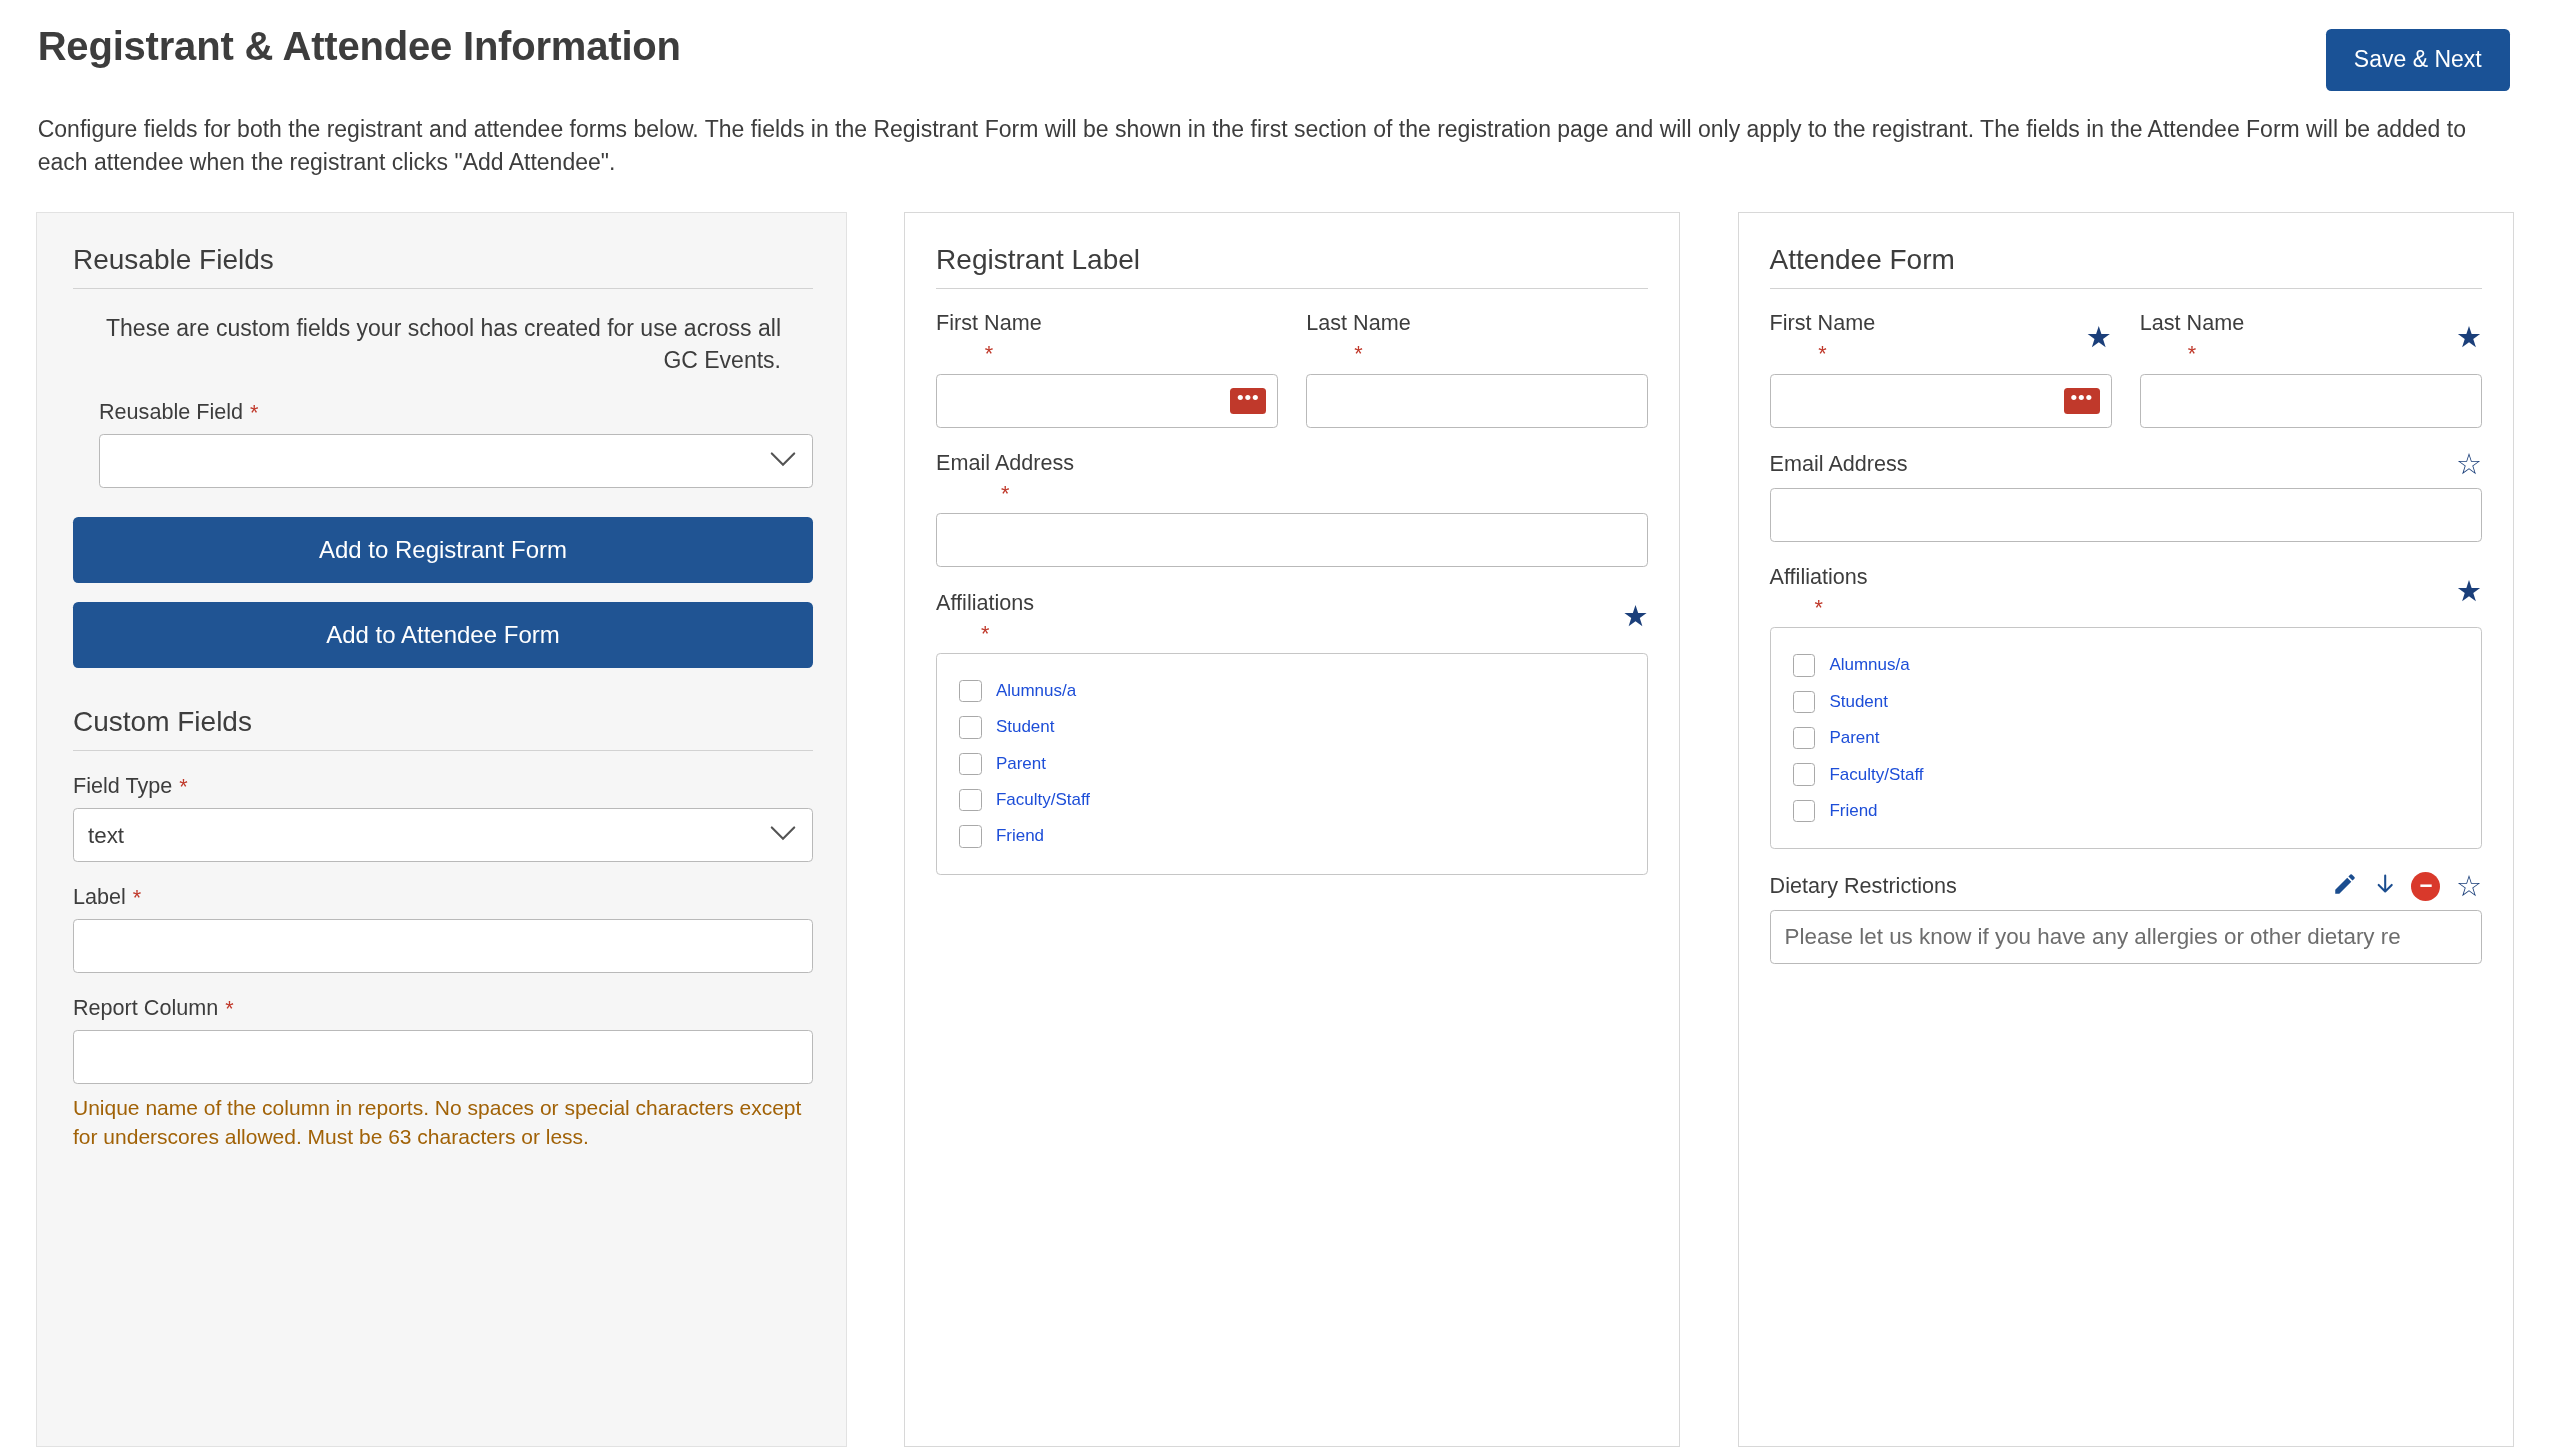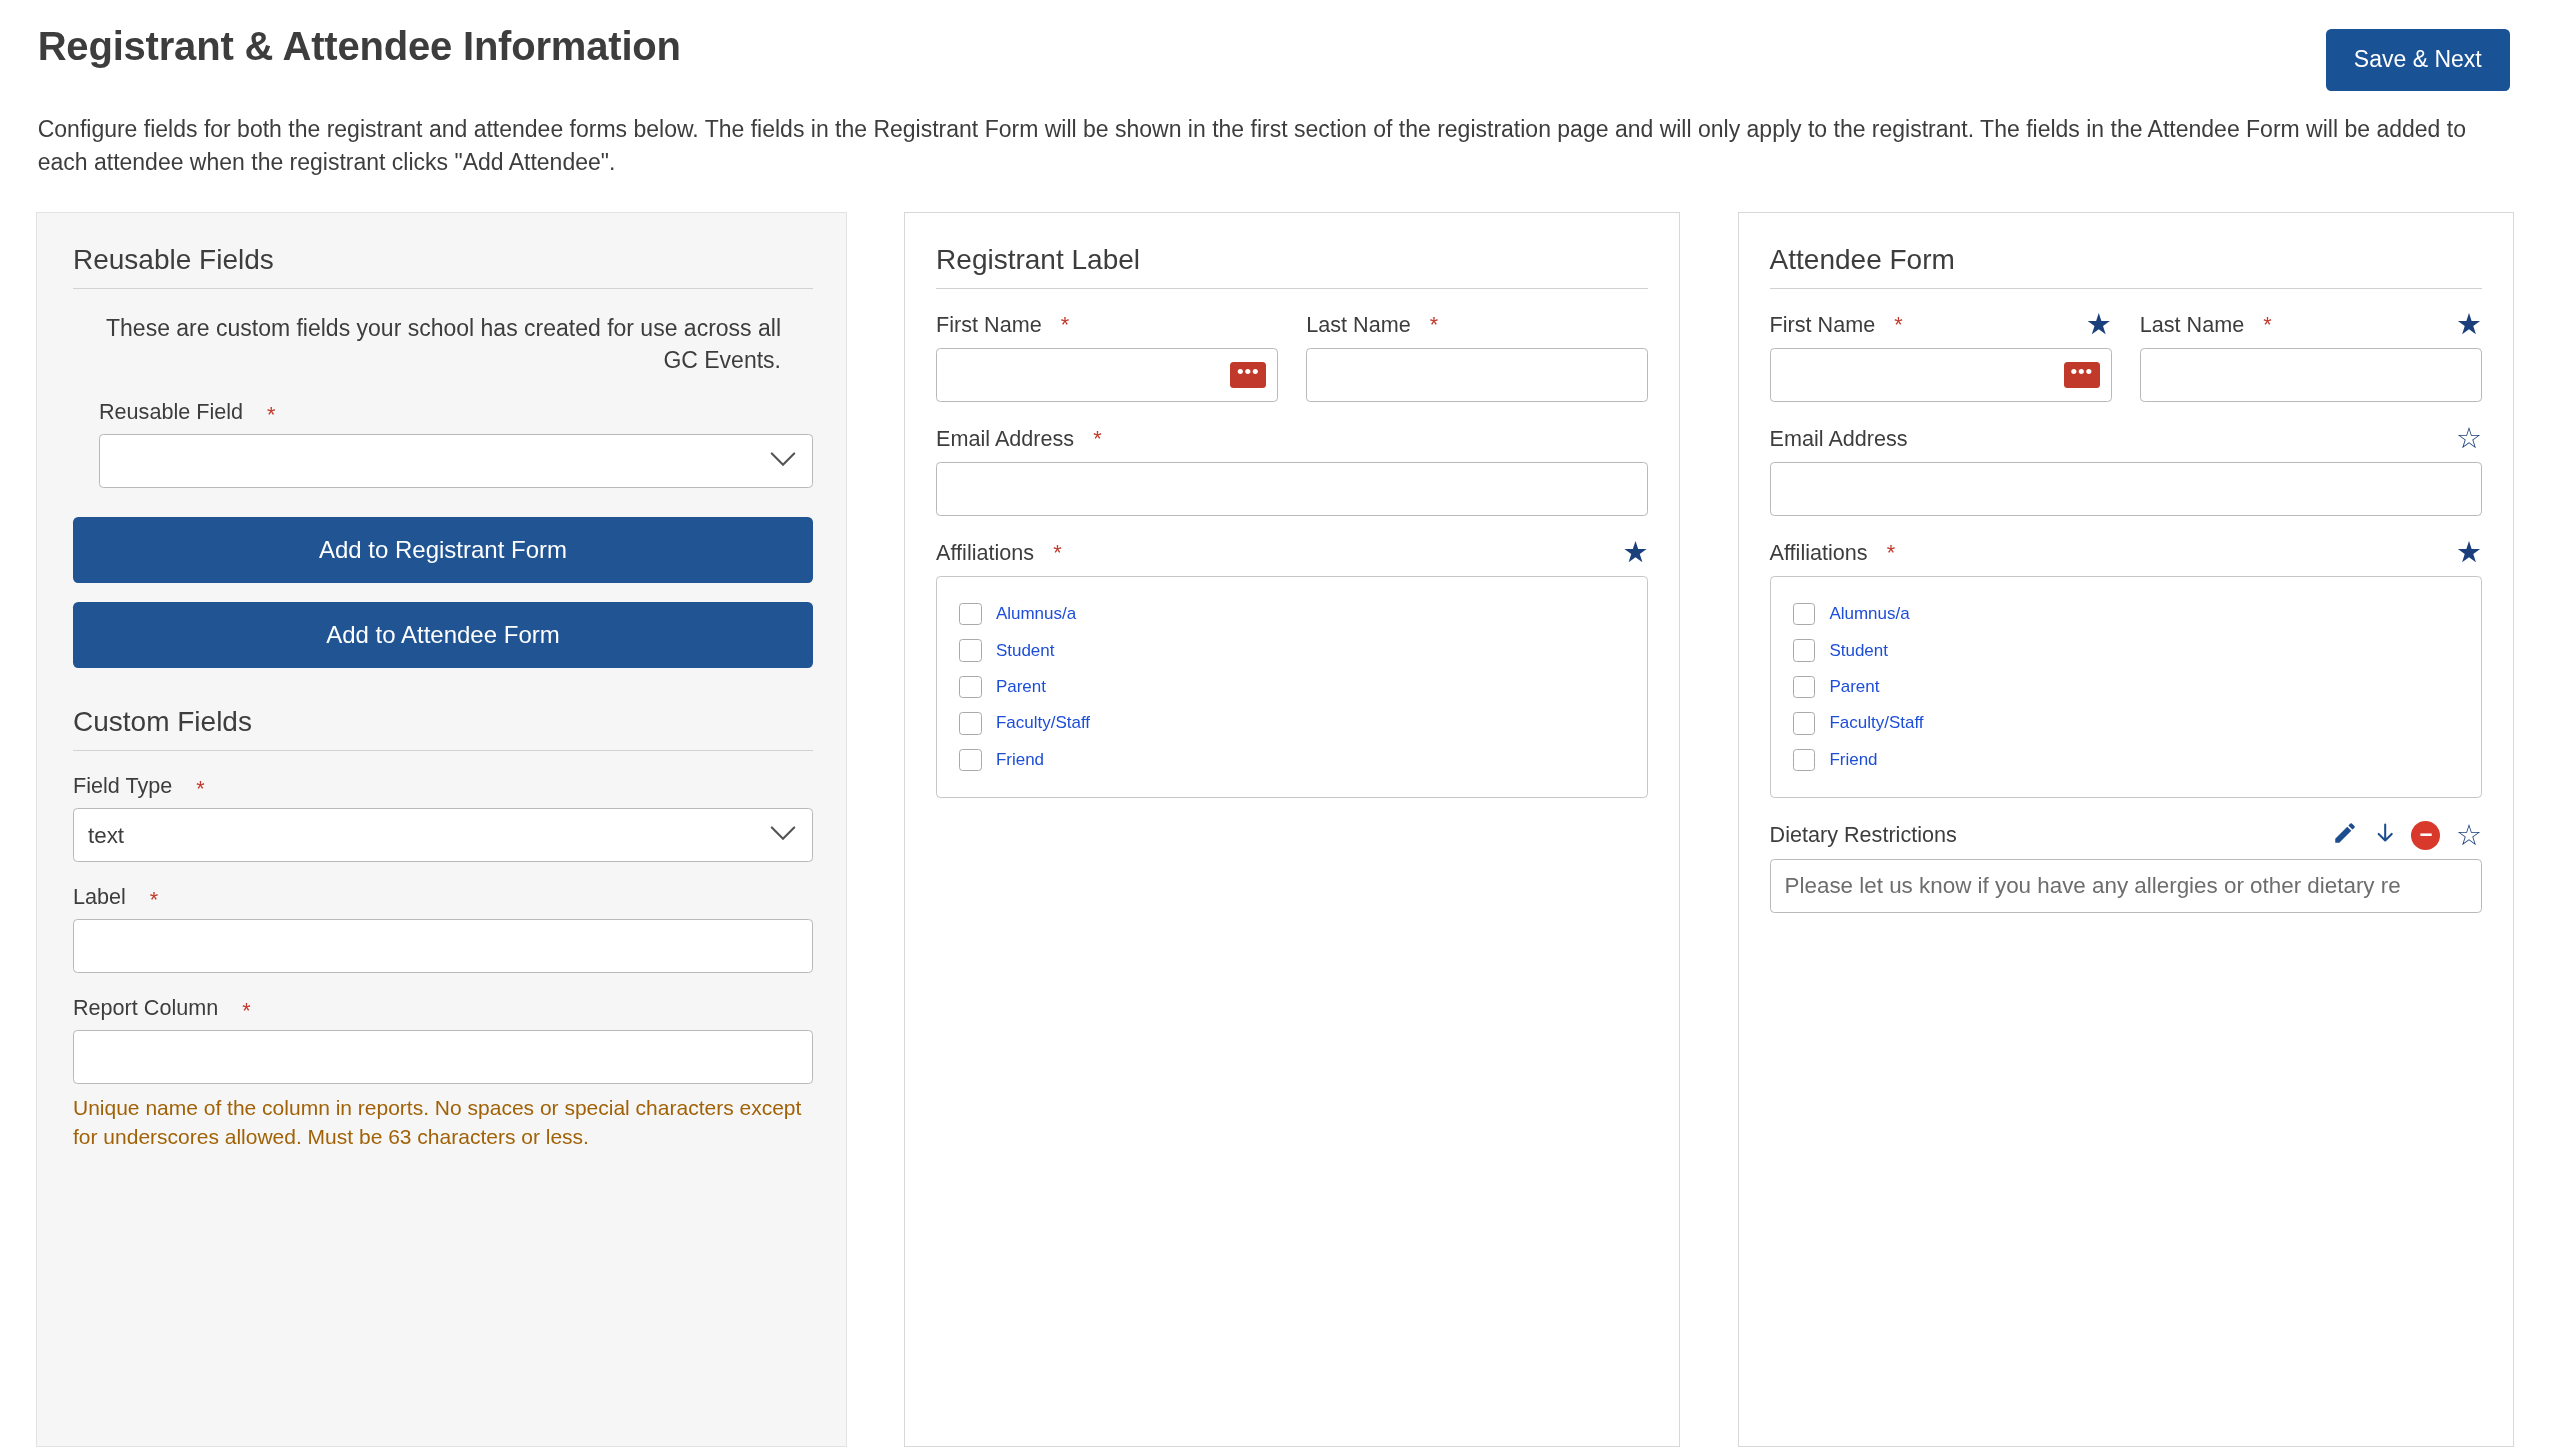--- a/index.html
+++ b/index.html
@@ -99,22 +99,22 @@
     margin: 22.4px 0 0 26px;
     max-width: 682px;
     text-align: right;
   }
 
   .field-label {
     font-size: 21.6px;
     color: #3d3d3d;
     margin-bottom: 8.6px;
     display: flex;
-    align-items: flex-end;
-    gap: 24px;
+    align-items: center;
+    gap: 7px;
   }
   .req { color: #c0392b; font-size: 21.6px; line-height: 1; }
 
   .field-group { margin-top: 22.4px; }
   .field-group.indent { margin-left: 26px; }
 
   .text-input, .select-input {
     width: 100%;
     height: 54px;
     border: 0.9px solid #b9b9b9;
@@ -171,21 +171,21 @@
   }
   .two-col > div { flex: 1; }
 
   .lbl-row {
     display: flex;
     align-items: center;
     justify-content: space-between;
     margin-bottom: 8.6px;
     min-height: 29px;
   }
-  .lbl-left { display: flex; align-items: center; gap: 19px; }
+  .lbl-left { display: flex; align-items: center; gap: 7px; flex-direction: column; }
   .lbl-text { font-size: 21.6px; color: #3d3d3d; }
 
   .icon-group { display: flex; align-items: center; gap: 15.5px; }
 
   .input-with-badge { position: relative; }
   .dots-badge {
     position: absolute;
     right: 12px;
     top: 50%;
     transform: translateY(-50%);

